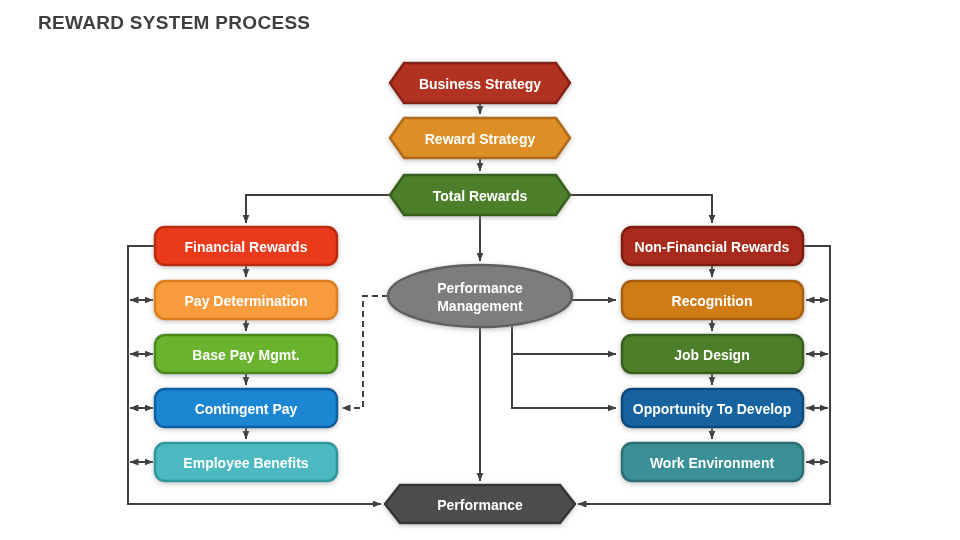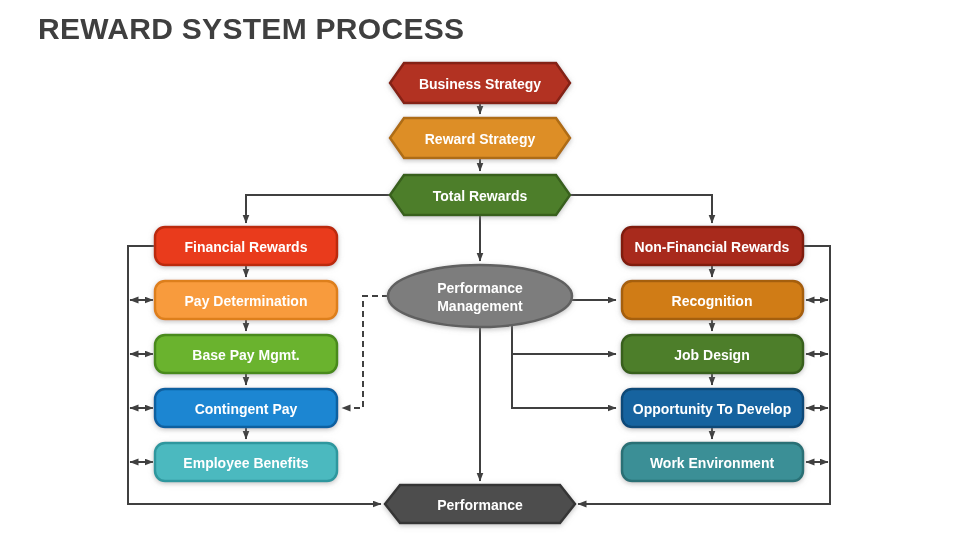--- a/index.html
+++ b/index.html
@@ -9,21 +9,21 @@
     height: 540px;
     background: var(--bg, #ffffff);
     font-family: "Liberation Sans", sans-serif;
     overflow: hidden;
   }
   .page-title {
     position: absolute;
     left: 38px;
     top: 12px;
     margin: 0;
-    font-size: 30px;
+    font-size: 19px;
     font-weight: 800;
     letter-spacing: 0.3px;
     color: var(--title-color, #3F3F3F);
   }
   svg.diagram { position: absolute; left: 0; top: 0; }
   .connector {
     fill: none;
     stroke: var(--line-color, #404040);
     stroke-width: 2;
   }

